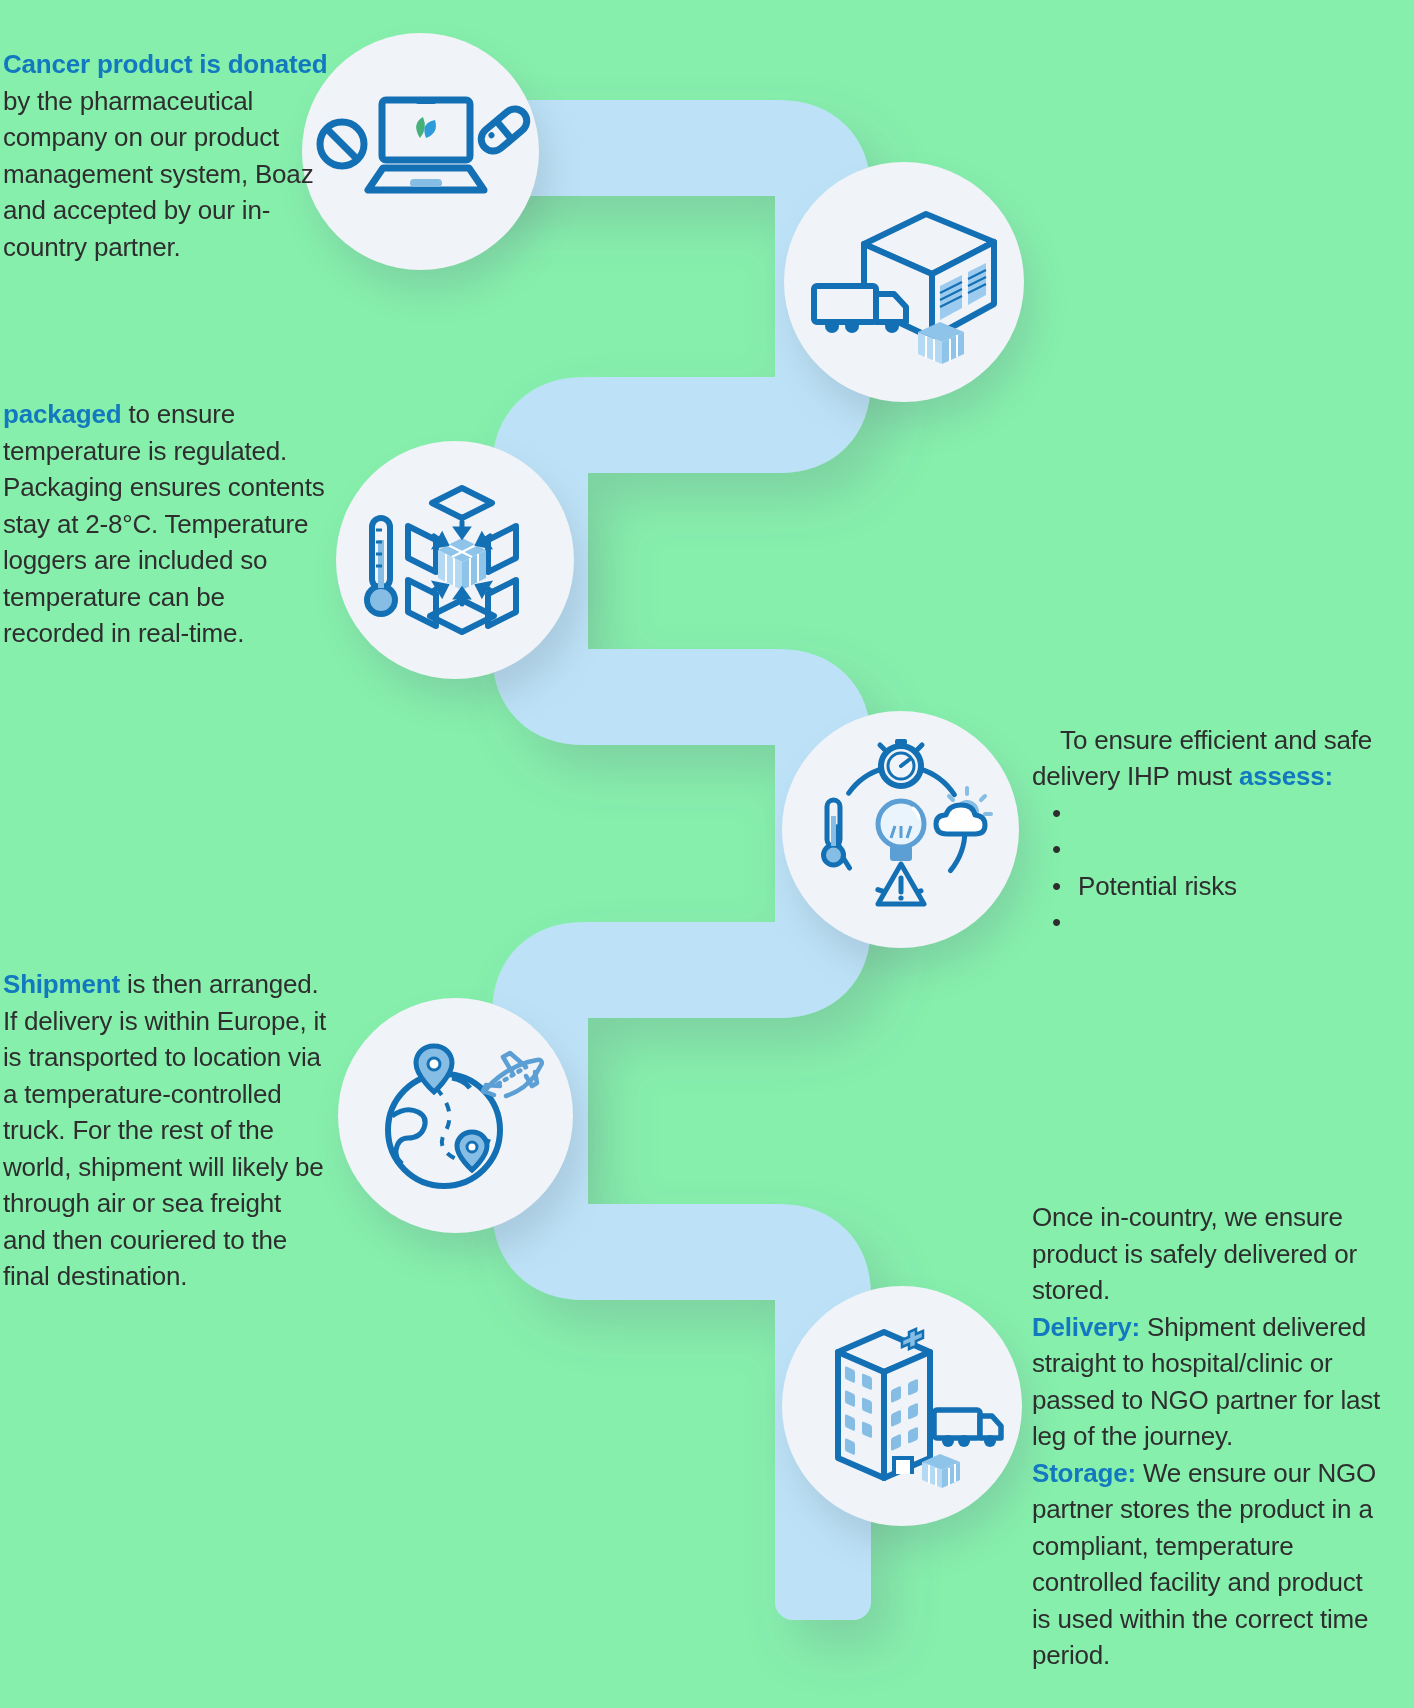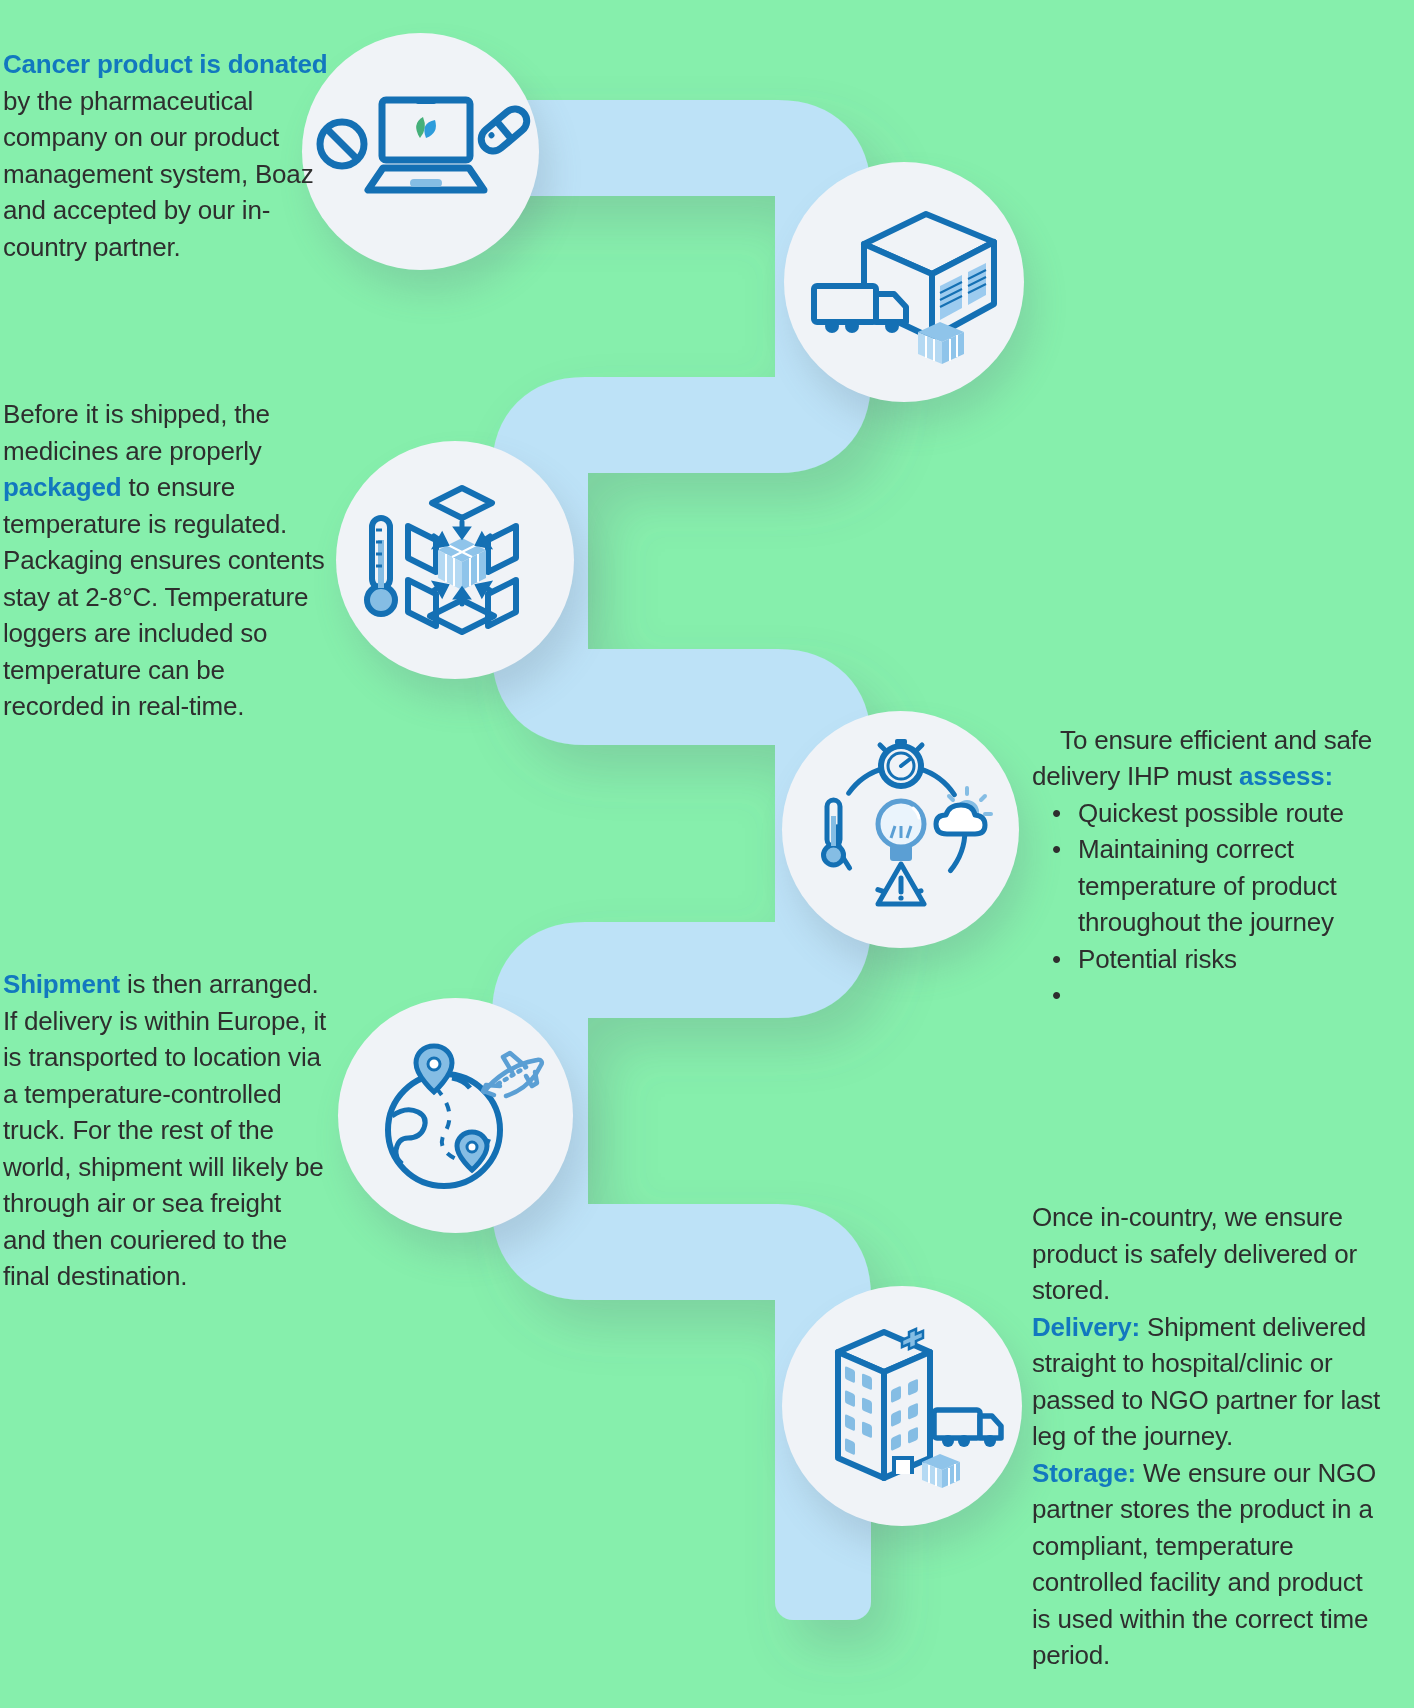--- a/index.html
+++ b/index.html
@@ -291,35 +291,31 @@
   </div>
 
   <div class="text-block" style="left:3px;top:46px;width:420px;"><span class="hl">Cancer product is donated</span><span>
 by the pharmaceutical
 company on our product
 management system, Boaz
 and accepted by our in-
 country partner.</span></div>
 
 
-  <div class="text-block" style="left:3px;top:396px;width:420px;"><span>Before it is shipped, the
-medicines are properly
-</span><span class="hl">packaged</span><span> to ensure
+  <div class="text-block" style="left:3px;top:396px;width:420px;"><span class="hl">packaged</span><span> to ensure
 temperature is regulated.
 Packaging ensures contents
 stay at 2-8°C. Temperature
 loggers are included so
 temperature can be
 recorded in real-time.</span></div>
 
   <div class="text-block" style="left:1032px;top:685px;width:382px;">
     <span><span>To ensure efficient and safe
-delivery IHP must </span><span class="hl">assess:</span></span><ul class="bullets"><li><span class="dot">•</span><span class="btx">Quickest possible route</span></li><li><span class="dot">•</span><span class="btx">Maintaining correct
-temperature of product
-throughout the journey</span></li><li><span class="dot">•</span><span class="btx">Potential risks</span></li><li><span class="dot">•</span></li></ul>
+delivery IHP must </span><span class="hl">assess:</span></span><ul class="bullets"><li><span class="dot">•</span></li><li><span class="dot">•</span></li><li><span class="dot">•</span><span class="btx">Potential risks</span></li><li><span class="dot">•</span></li></ul>
   </div>
 
   <div class="text-block" style="left:1032px;top:1199px;width:382px;"><span>Once in-country, we ensure
 product is safely delivered or
 stored.
 </span><span class="hl">Delivery:</span><span> Shipment delivered
 straight to hospital/clinic or
 passed to NGO partner for last
 leg of the journey.
 </span><span class="hl">Storage:</span><span> We ensure our NGO

